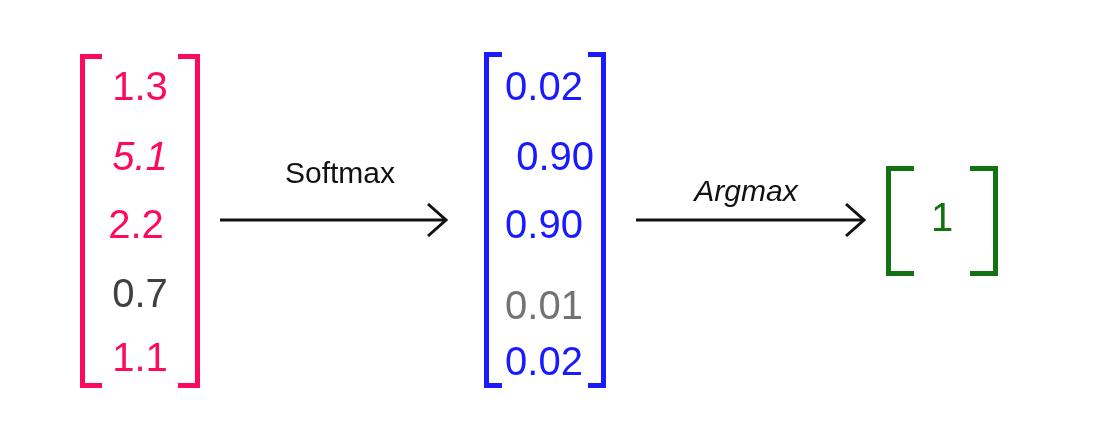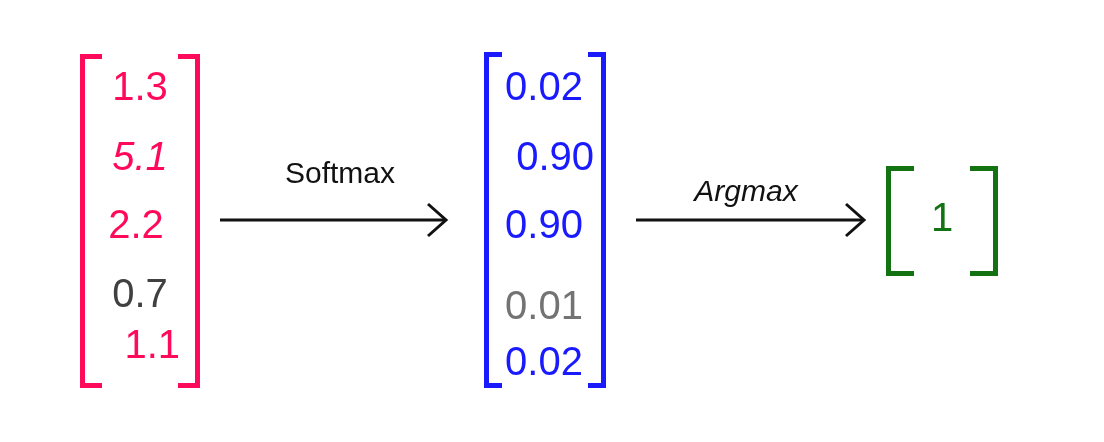--- a/index.html
+++ b/index.html
@@ -13,21 +13,21 @@
 </head>
 <body>
 
 <div>
   <div class="bracket" style="left:80px;top:54px;width:22px;height:334px;border:5px solid #ff0a5a;border-right:none;"></div>
   <div class="bracket" style="left:178px;top:54px;width:22px;height:334px;border:5px solid #ff0a5a;border-left:none;"></div>
   <div class="vec-val" style="left:100px;width:80px;top:63px;color:#ff0a5a;">1.3</div>
   <div class="vec-val" style="left:100px;width:80px;top:133px;color:#ff0a5a;font-style:italic;">5.1</div>
   <div class="vec-val" style="left:96px;width:80px;top:201px;color:#ff0a5a;">2.2</div>
   <div class="vec-val" style="left:100px;width:80px;top:270px;color:#404040;">0.7</div>
-  <div class="vec-val" style="left:100px;width:80px;top:321px;color:#ff0a5a;text-align:right;">1.1</div>
+  <div class="vec-val" style="left:100px;width:80px;top:334px;color:#ff0a5a;">1.1</div>
 </div>
 
 <div>
   <div class="label" style="left:240px;top:156px;width:200px;text-align:center;">Softmax</div>
   <svg class="abs" style="left:218px;top:200px;" width="232" height="40" viewBox="0 0 232 40">
     <line x1="2" y1="20" x2="228" y2="20" stroke="#111111" stroke-width="3"></line>
     <polyline points="210,4 228,20 210,36" fill="none" stroke="#111111" stroke-width="3"></polyline>
   </svg>
 </div>
 

